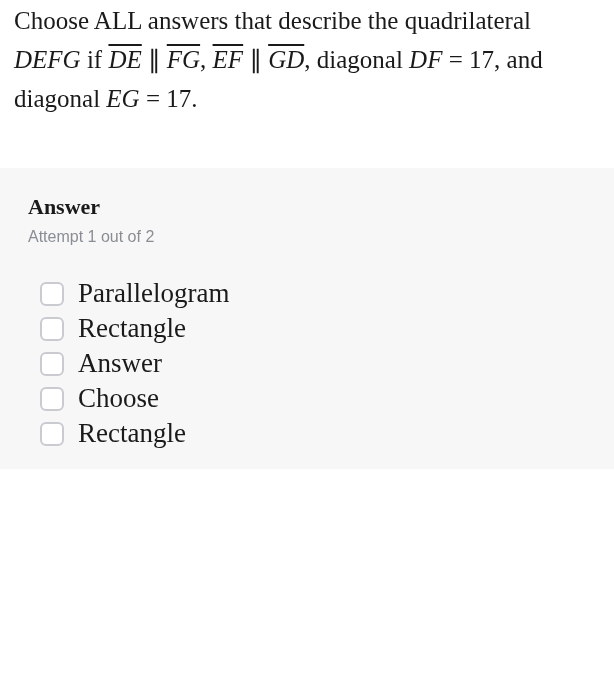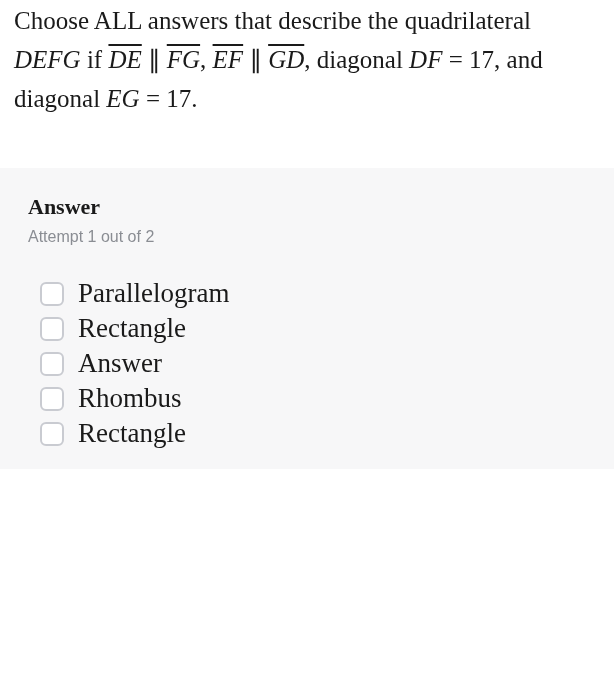--- a/index.html
+++ b/index.html
@@ -81,21 +81,21 @@
       <div class="option-label">Rectangle</div>
     </div>
 
     <div class="option-row">
       <div class="checkbox"></div>
       <div class="option-label">Answer</div>
     </div>
 
     <div class="option-row">
       <div class="checkbox"></div>
-      <div class="option-label">Rhombus</div>
+      <div class="option-label">Choose</div>
     </div>
 
     <div class="option-row">
       <div class="checkbox"></div>
       <div class="option-label">Rectangle</div>
     </div>
 
   </div>
 </div>
 

